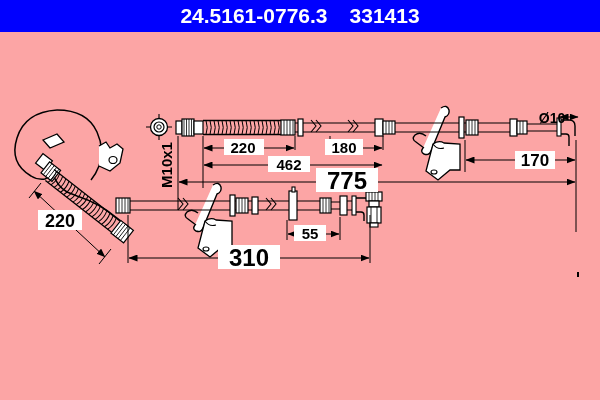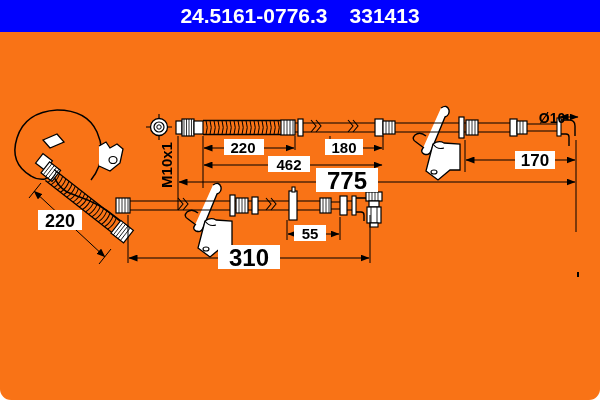--- a/index.html
+++ b/index.html
@@ -1,18 +1,18 @@
 <!DOCTYPE html>
 <html><head>
 <meta charset="utf-8">
 <style>
   html,body{margin:0;padding:0;background:#fff;}
   body{width:600px;height:400px;overflow:hidden;
        font-family:"Liberation Sans",sans-serif;}
-  #page{position:relative;width:600px;height:400px;background:#f97316;border-radius:11px;}
+  #page{position:relative;width:600px;height:400px;background:#fca5a5;}
 
   
   #header{
     position:absolute;left:0;top:0;width:600px;height:32px;
     background:#0000ff;
     display:flex;align-items:center;justify-content:center;
   }
   #header .ttl{
     color:#ffffff;font-weight:bold;font-size:21px;
     letter-spacing:0px;white-space:pre;

